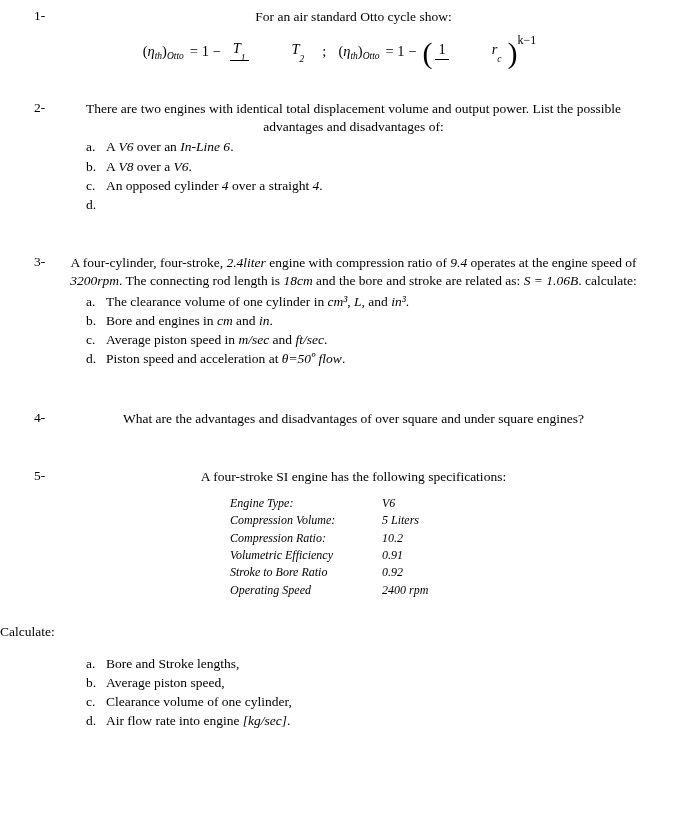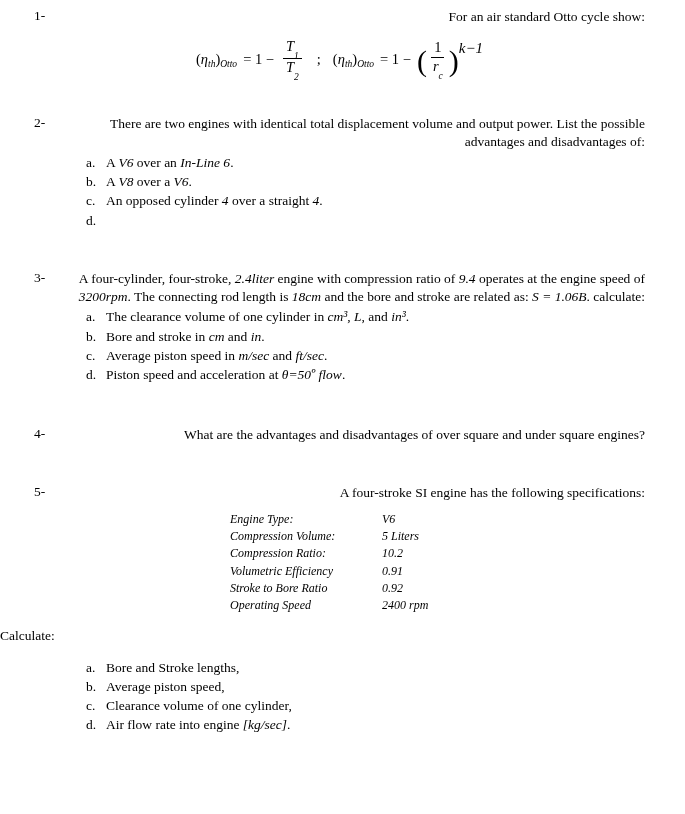--- a/index.html
+++ b/index.html
@@ -35,21 +35,21 @@
   }
   .q-num {
     width: 28px;
     flex: 0 0 28px;
     text-align: left;
     font-size: 13.5px;
   }
   .q-body {
     flex: 1 1 auto;
     line-height: 1.32;
-    text-align: right;
+    text-align: center;
   }
   .sub-list {
     list-style: none;
     margin: 2px 0 0 0;
     padding: 0 0 0 52px;
   }
   .sub-list li {
     display: flex;
     align-items: flex-start;
     line-height: 1.42;
@@ -79,26 +79,27 @@
   .eq .sym { font-style: italic; font-family: "Liberation Serif", serif; }
   .sub {
     font-size: 9.5px;
     vertical-align: sub;
     position: relative;
     top: 4px;
     font-style: italic;
   }
   .frac {
     display: inline-flex;
-    flex-direction: column;
+    flex-direction: row;
     align-items: center;
     vertical-align: middle;
     margin: 0 3px;
     position: relative;
     top: -1px;
+    gap: 40px;
   }
   .frac .num {
     border-bottom: 1.1px solid #000;
     padding: 0 3px 1px 3px;
     line-height: 1.1;
   }
   .frac .den {
     padding: 1px 3px 0 3px;
     line-height: 1.1;
   }
@@ -108,42 +109,41 @@
     position: relative;
   }
   .big-paren {
     font-size: 30px;
     line-height: 0.8;
     font-family: "Liberation Serif", serif;
     position: relative;
     top: 1px;
   }
   .sup-k {
-    font-size: 15px;
+    font-size: 12px;
     position: relative;
     top: -11px;
     left: 0px;
-    font-style: italic;
   }
   .semi { margin: 0 12px; }
 
   
   .spec-table {
     margin: 10px 0 0 196px;
     border-collapse: collapse;
     font-style: italic;
     font-size: 12px;
   }
   .spec-table td {
     padding: 0 0 1.5px 0;
     line-height: 1.32;
   }
   .spec-table td.label { width: 152px; }
   .calculate {
-    margin: 12px 0 0 8px;
+    margin: 24px 0 0 8px;
     font-size: 13.5px;
   }
   #p5 .sub-list { margin-top: 14px; }
 </style>
 </head>
 <body>
 
 <div class="page">
 
   <div class="problem" id="p1">
@@ -212,21 +212,21 @@
       <div class="q-num">3-</div>
       <div class="q-body rich"><span>A four-cylinder, four-stroke, </span><span class="it">2.4liter</span><span> engine with compression ratio of </span><span class="it">9.4</span><span> operates at the engine speed of </span><span class="it">3200rpm</span><span>. The connecting rod length is </span><span class="it">18cm</span><span> and the bore and stroke are related as: </span><span class="it">S = 1.06B</span><span>. calculate:</span></div>
     </div>
     <ul class="sub-list">
       <li>
           <span class="sub-label">a.</span>
           <span class="rich"><span>The clearance volume of one cylinder in </span><span class="it">cm³</span><span>, </span><span class="it">L</span><span>, and </span><span class="it">in³</span><span>.</span></span>
         </li>
       <li>
           <span class="sub-label">b.</span>
-          <span class="rich"><span>Bore and stroke in </span><span class="it">cm</span><span> and </span><span class="it">in</span><span>.</span></span>
+          <span class="rich"><span>Bore and engines in </span><span class="it">cm</span><span> and </span><span class="it">in</span><span>.</span></span>
         </li>
       <li>
           <span class="sub-label">c.</span>
           <span class="rich"><span>Average piston speed in </span><span class="it">m/sec</span><span> and </span><span class="it">ft/sec</span><span>.</span></span>
         </li>
       <li>
           <span class="sub-label">d.</span>
           <span class="rich"><span>Piston speed and acceleration at </span><span class="it">θ=50º flow</span><span>.</span></span>
         </li>
     </ul>

